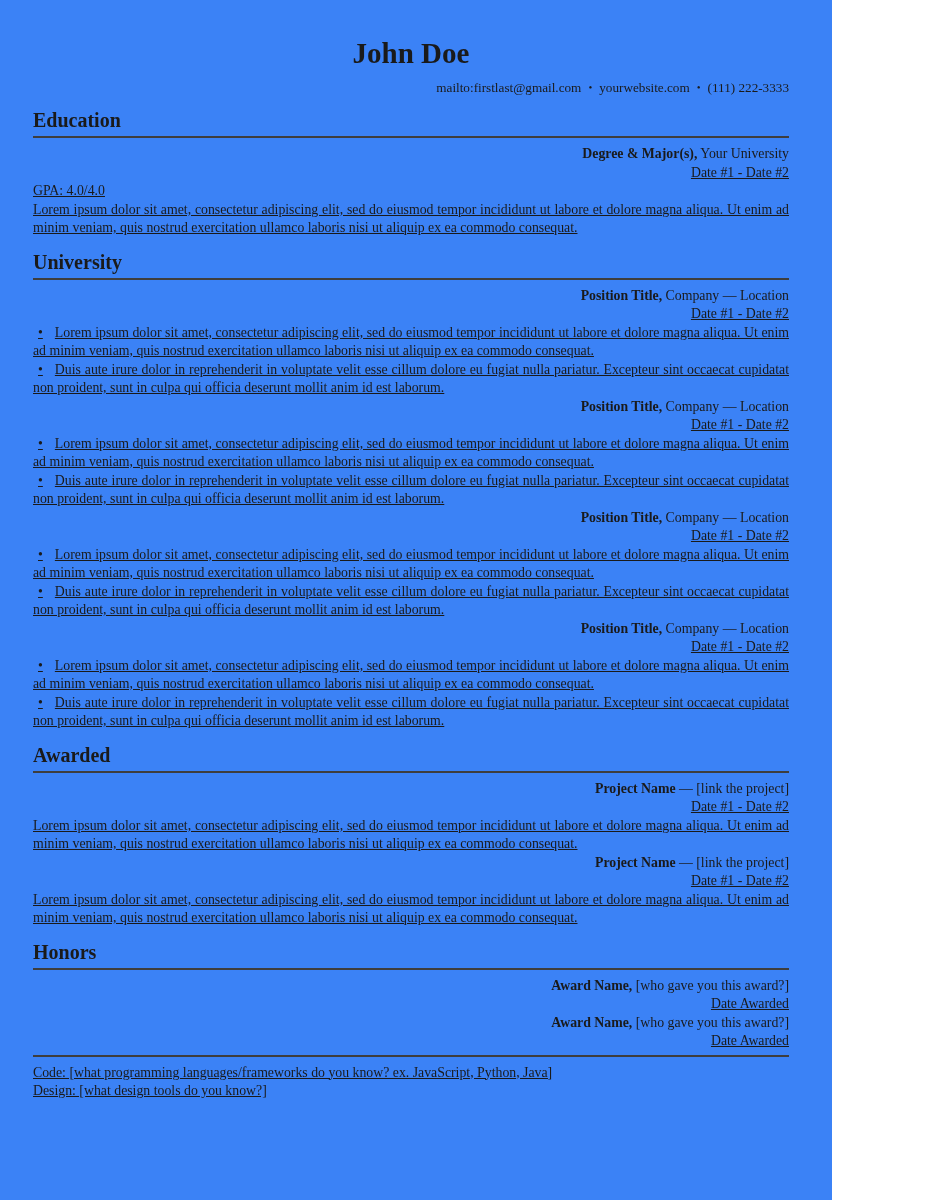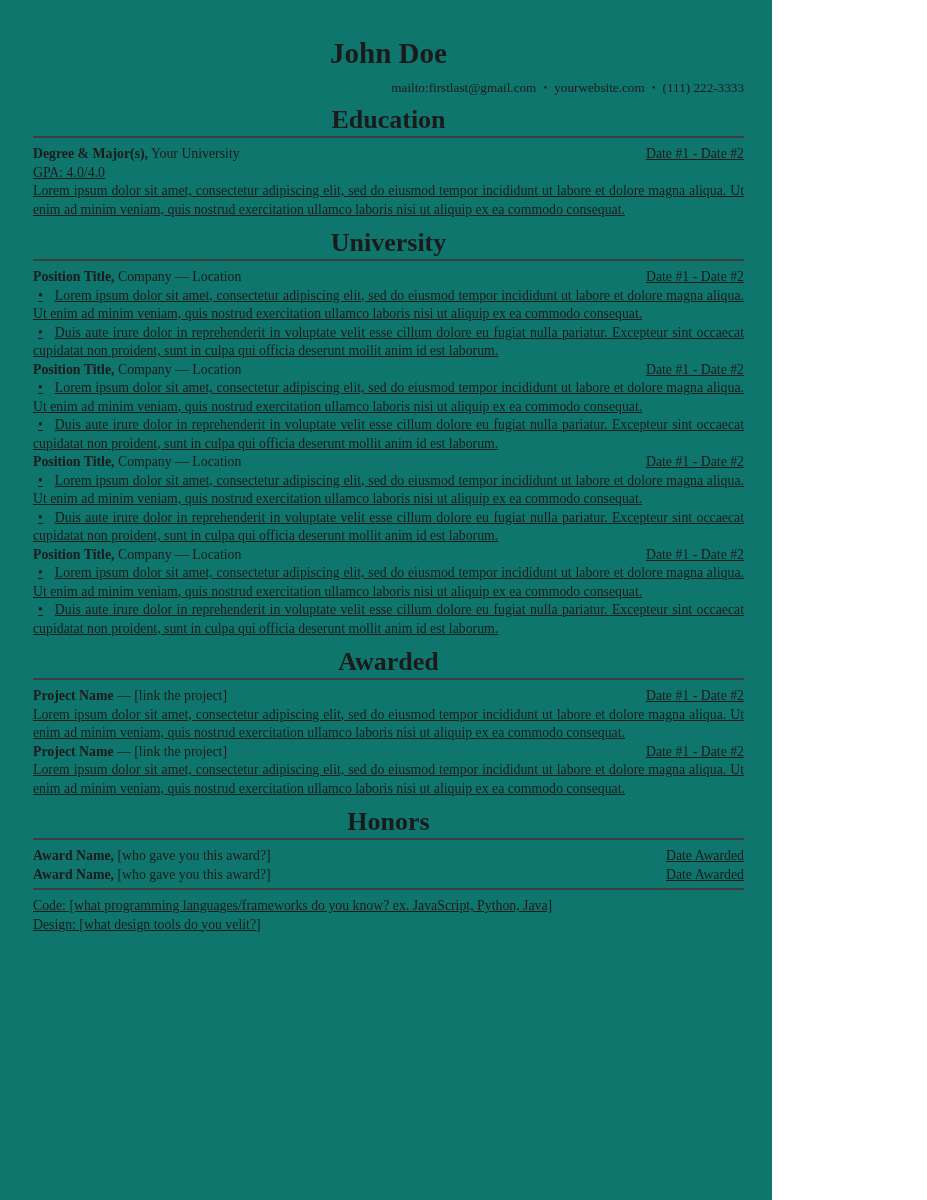--- a/index.html
+++ b/index.html
@@ -4,24 +4,24 @@
 <title>John Doe</title>
 <style>
   * { margin: 0; padding: 0; box-sizing: border-box; }
   html, body { background: #ffffff; }
   body {
     font-family: "Liberation Serif", "DejaVu Serif", serif;
     color: #1a1a1a;
     -webkit-font-smoothing: antialiased;
   }
   .page {
-    width: 772px;
+    width: 832px;
     height: 1200px;
-    background: #0f766e;
-    padding: 36px 28px 0 33px;
+    background: #3b82f6;
+    padding: 36px 43px 0 33px;
     overflow: hidden;
   }
   
   .name {
     font-size: 29px;
     line-height: 34px;
     font-weight: bold;
     text-align: center;
   }
   .contact {
@@ -31,38 +31,38 @@
     margin-top: 9px;
   }
   .contact .sep {
     display: inline-block;
     margin: 0 7px;
     font-size: 11px;
     vertical-align: 1px;
   }
   
   h2.section-title {
-    font-size: 26px;
+    font-size: 20px;
     line-height: 24px;
     font-weight: bold;
     margin-top: 12px;
-    text-align: center;
   }
   .rule {
     height: 2px;
     background: #3e3e3e;
     margin: 4px 0 7px 0;
   }
   
   .entry-header {
     display: flex;
     justify-content: space-between;
     align-items: flex-end;
     font-size: 13.8px;
     line-height: 18.5px;
+    flex-direction: column;
   }
   .entry-header .left { flex: 1 1 auto; }
   .entry-header .date {
     flex: 0 0 auto;
     white-space: nowrap;
     padding-left: 14px;
     text-decoration: underline;
   }
   .b { font-weight: bold; }
   p.body-line, p.body-par, p.bullet-item {
@@ -198,16 +198,16 @@
         <span class="b">Award Name,</span>
         <span>[who gave you this award?]</span>
       </div>
       <span class="date">Date Awarded</span>
     </div>
   </section>
 
   <section>
     <div class="rule"></div>
     <p class="body-line">Code: [what programming languages/frameworks do you know? ex. JavaScript, Python, Java]</p>
-    <p class="body-line">Design: [what design tools do you velit?]</p>
+    <p class="body-line">Design: [what design tools do you know?]</p>
   </section>
 
 </div>
 
 </body></html>

